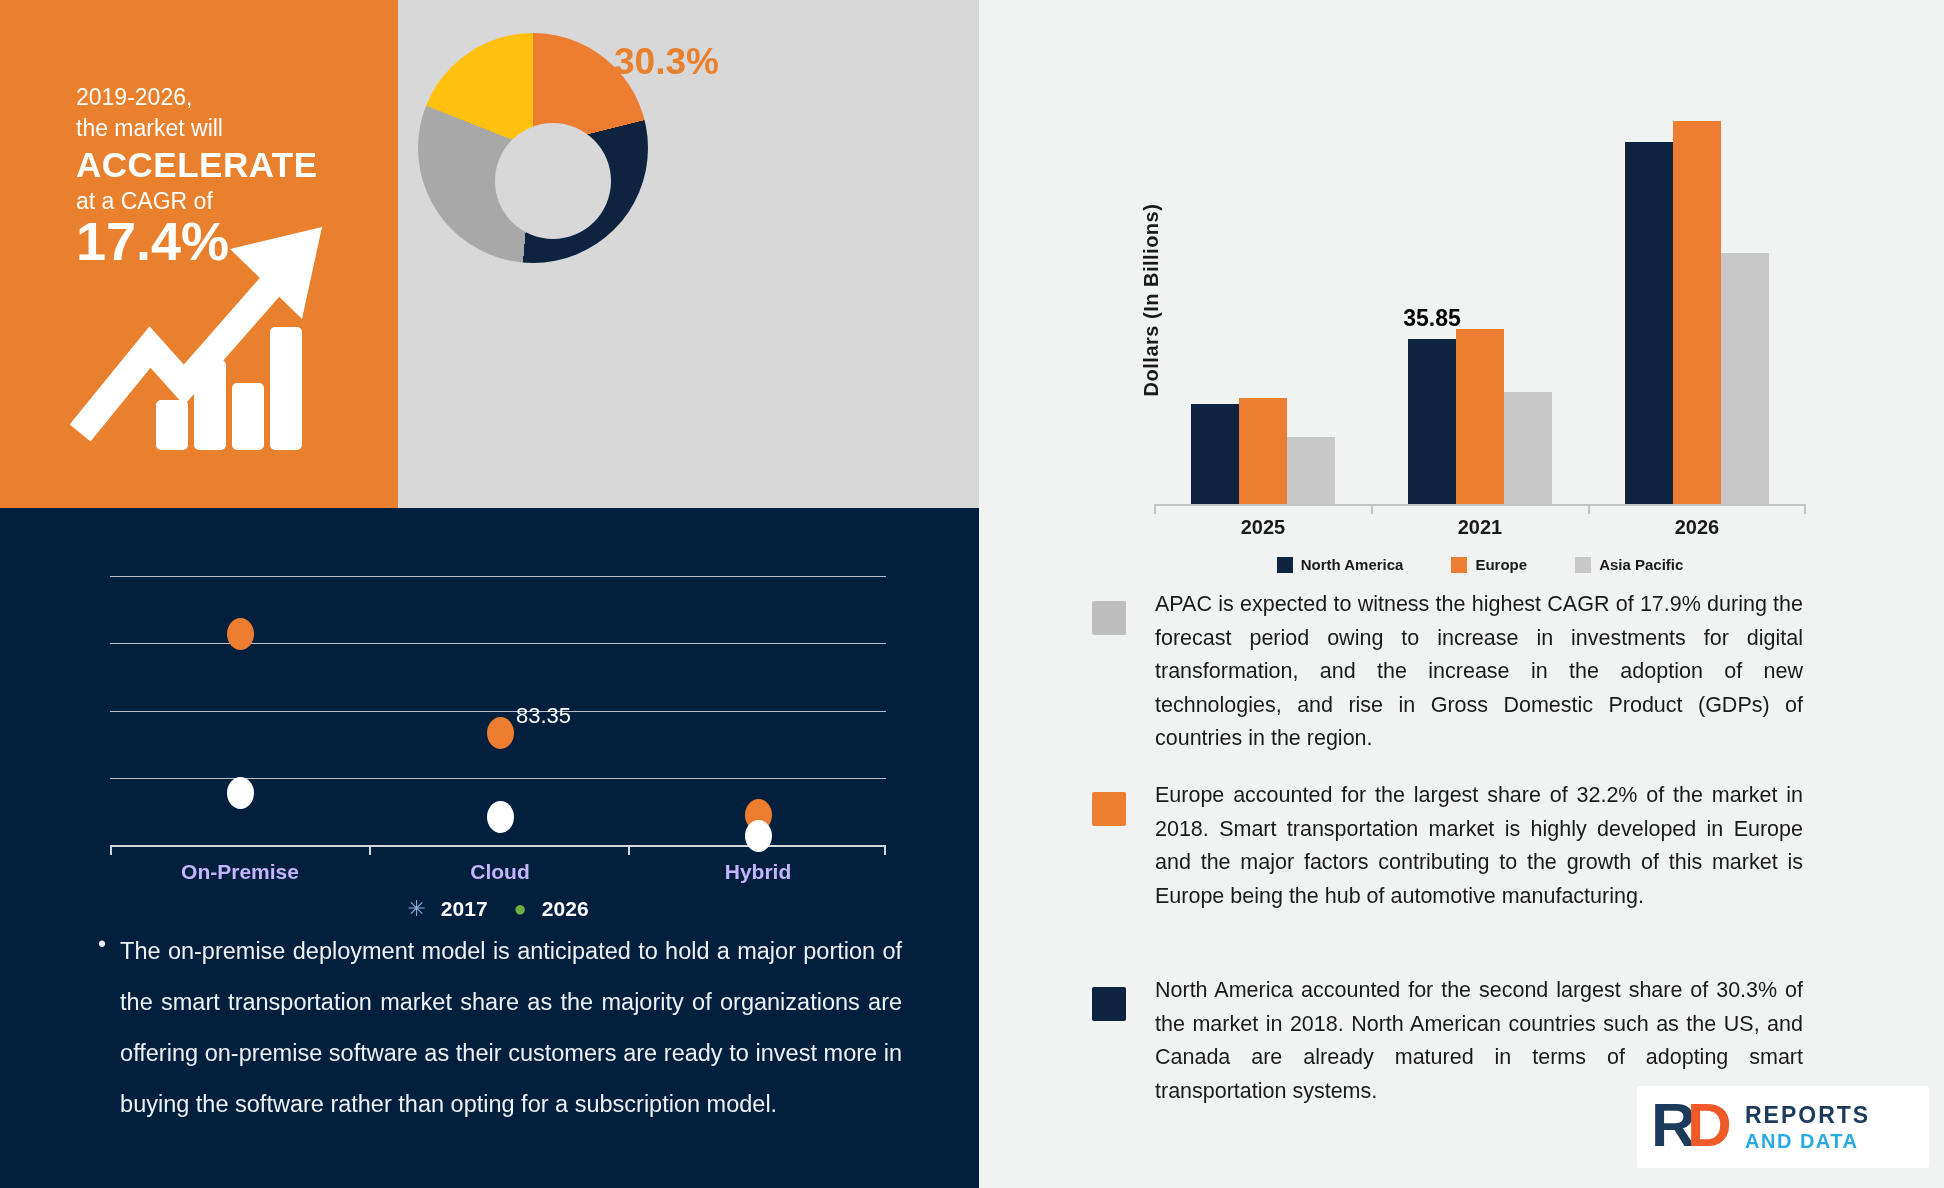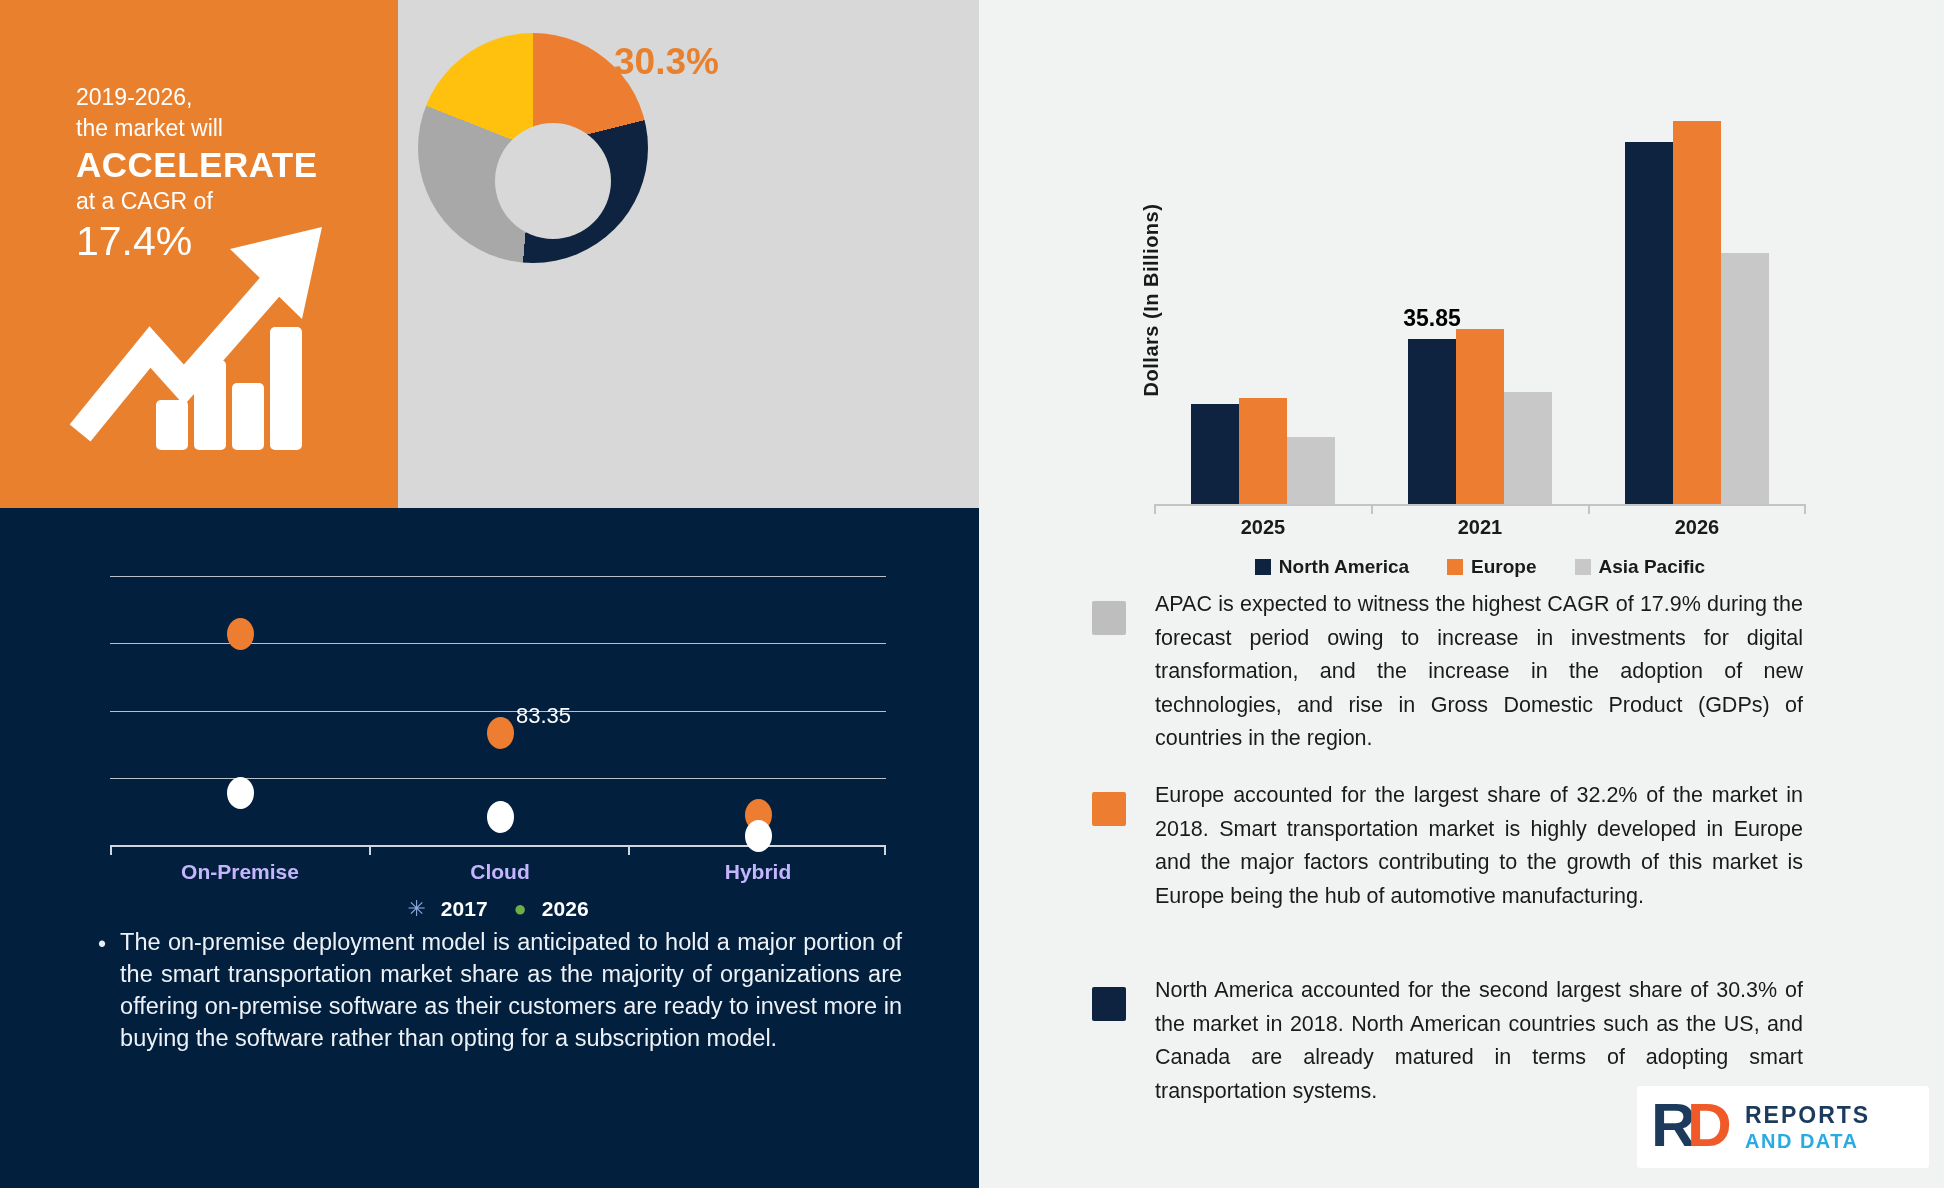--- a/index.html
+++ b/index.html
@@ -4,21 +4,21 @@
 <style>
   * { margin:0; padding:0; box-sizing:border-box; }
   body { background:#555; font-family:"Liberation Sans","DejaVu Sans",sans-serif; }
   .stage { position:relative; width:1944px; height:1188px; background:#F1F2F2; overflow:hidden; }
 
   
   .panel-orange { position:absolute; left:0; top:0; width:398px; height:508px; background:#E8802E;padding-left:47px; }
   .accel-text { position:absolute; left:76px; top:82px; color:#fff; }
   .accel-line { font-size:23px; line-height:31px; font-weight:400; }
   .accel-big  { font-size:35px; line-height:42px; font-weight:700; letter-spacing:0.5px; }
-  .accel-rate { font-size:41px; line-height:48px; font-weight:400; }
+  .accel-rate { font-size:54px; line-height:48px; font-weight:700; }
   .growth-icon { position:absolute; left:70px; top:215px; width:255px; height:235px; }
 
   
   .panel-graymid { position:absolute; left:398px; top:0; width:581px; height:508px; background:#D8D8D8; }
   .donut { position:absolute; left:20px; top:33px; width:230px; height:230px; border-radius:50%; }
   .donut-hole { position:absolute; left:77px; top:90px; width:116px; height:116px; border-radius:50%; background:#D8D8D8; }
   .highlight-block { position:absolute; left:216px; top:42px; width:140px; }
   .highlight-value { color:#E8802E; font-size:37px; font-weight:700; line-height:40px; }
   .highlight-caption { margin-top:6px; color:#20262e; font-size:21px; line-height:24px; width:128px; }
   .gray-paragraph { position:absolute; left:-61px; top:243px; width:452px; color:#1A1A1A;
@@ -31,36 +31,36 @@
   .dp-axis  { position:absolute; left:0; top:337px; width:776px; height:2px; background:#cfd6dd; }
   .dp-tick  { position:absolute; top:339px; width:2px; height:8px; background:#cfd6dd; }
   .dp-dot   { position:absolute; width:27px; height:32px; border-radius:50%; }
   .dp-label { position:absolute; font-size:22px; color:#fff; }
   .dp-cat   { position:absolute; top:352px; width:160px; text-align:center; font-size:21px; font-weight:700; color:#c4b5fd; }
   .dp-legend { position:absolute; left:110px; top:388px; width:776px; display:flex; justify-content:center; gap:26px;
                font-size:21px; font-weight:700; color:#fff; align-items:center; }
   .dp-legend .marker { font-weight:400; font-size:22px; margin-right:7px; }
   .deploy-bullet { position:absolute; left:98px; top:418px; width:810px; display:flex; }
   .bullet-dot { font-size:23px; line-height:36px; margin-right:14px; color:#e8edf2; }
-  .deploy-bullet-text { width:782px; color:#eef2f6; font-size:23.5px; line-height:32px; text-align:justify; }
+  .deploy-bullet-text { width:782px; color:#eef2f6; font-size:23.5px; line-height:51px; text-align:justify; }
 
   
   .panel-right { position:absolute; left:979px; top:0; width:965px; height:1188px; background:#F1F2F2; }
   .bar-ylabel { position:absolute; left:42px; top:170px; width:260px; height:260px;
                 display:flex; align-items:center; justify-content:center;
                 transform:rotate(-90deg); transform-origin:center;
                 font-size:20px; font-weight:700; color:#1A1A1A; letter-spacing:0.5px; white-space:nowrap; }
   .barchart { position:absolute; left:175px; top:100px; width:652px; height:404px; }
   .bc-axis { position:absolute; left:0; top:404px; width:652px; height:2px; background:#c4c4c4; }
   .bc-tick { position:absolute; top:406px; width:2px; height:8px; background:#c4c4c4; }
   .bc-bar  { position:absolute; width:48px; }
   .bc-datalabel { position:absolute; font-size:23px; font-weight:700; color:#000; width:80px; text-align:center; }
   .bc-xlabel { position:absolute; top:416px; width:120px; text-align:center; font-size:20px; font-weight:700; color:#1A1A1A; }
   .bar-legend { position:absolute; left:175px; top:556px; width:652px; display:flex; justify-content:center;
-                gap:38px; align-items:flex-start; font-size:19px; font-weight:700; color:#1A1A1A; }
+                gap:48px; align-items:flex-start; font-size:15px; font-weight:700; color:#1A1A1A; }
   .legend-item { display:flex; align-items:center; gap:8px; }
   .legend-swatch { width:16px; height:16px; display:inline-block; }
 
   .insights { position:absolute; left:113px; top:0; width:714px; }
   .insight { position:absolute; left:0; display:flex; }
   .insight-square { position:absolute; left:0; top:4px; width:34px; height:34px; border-radius:2px; }
   .insight-text { position:absolute; left:63px; width:648px; font-size:21.5px; line-height:33.5px;
                   color:#1A1A1A; text-align:justify; }
 
   

